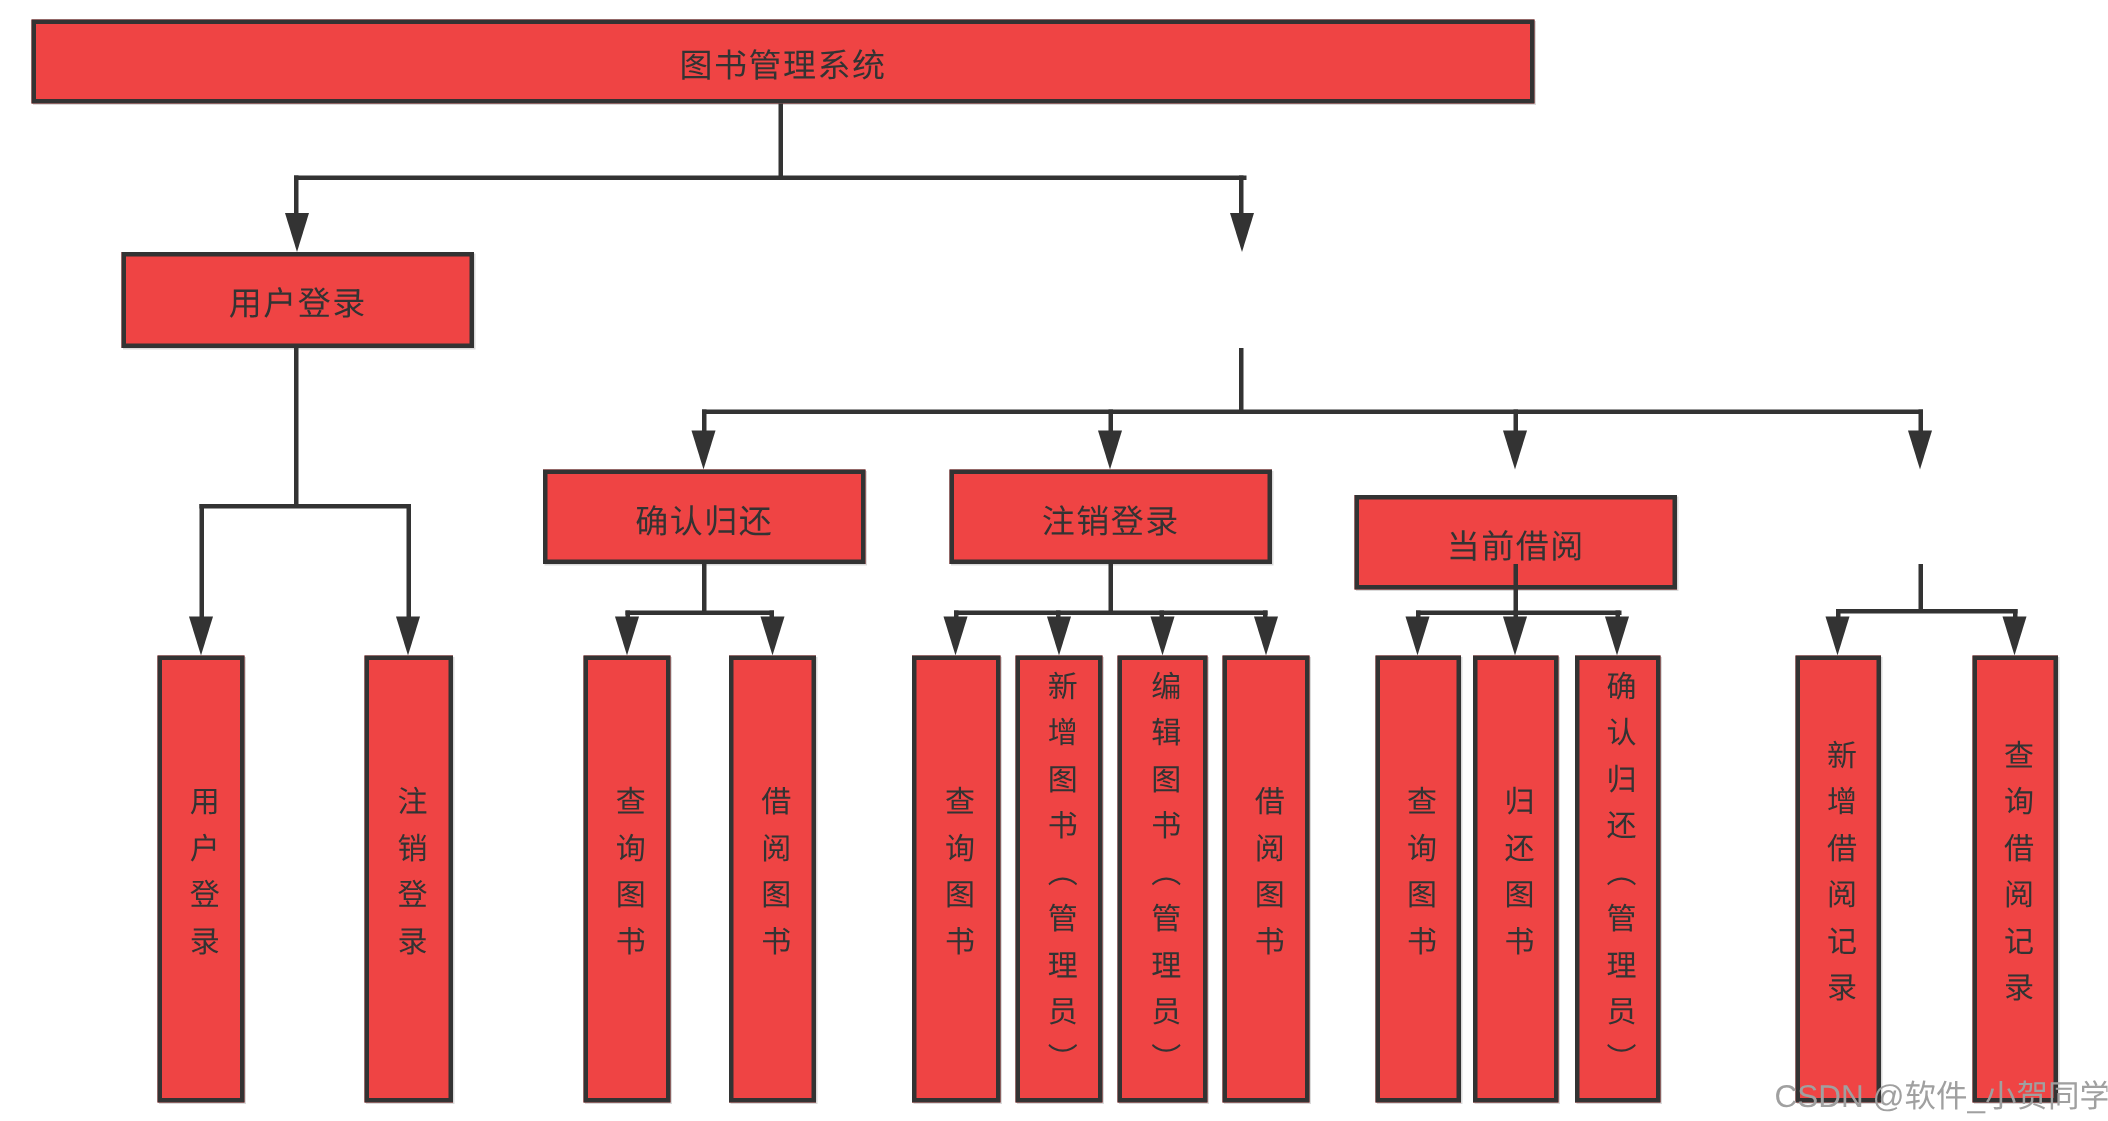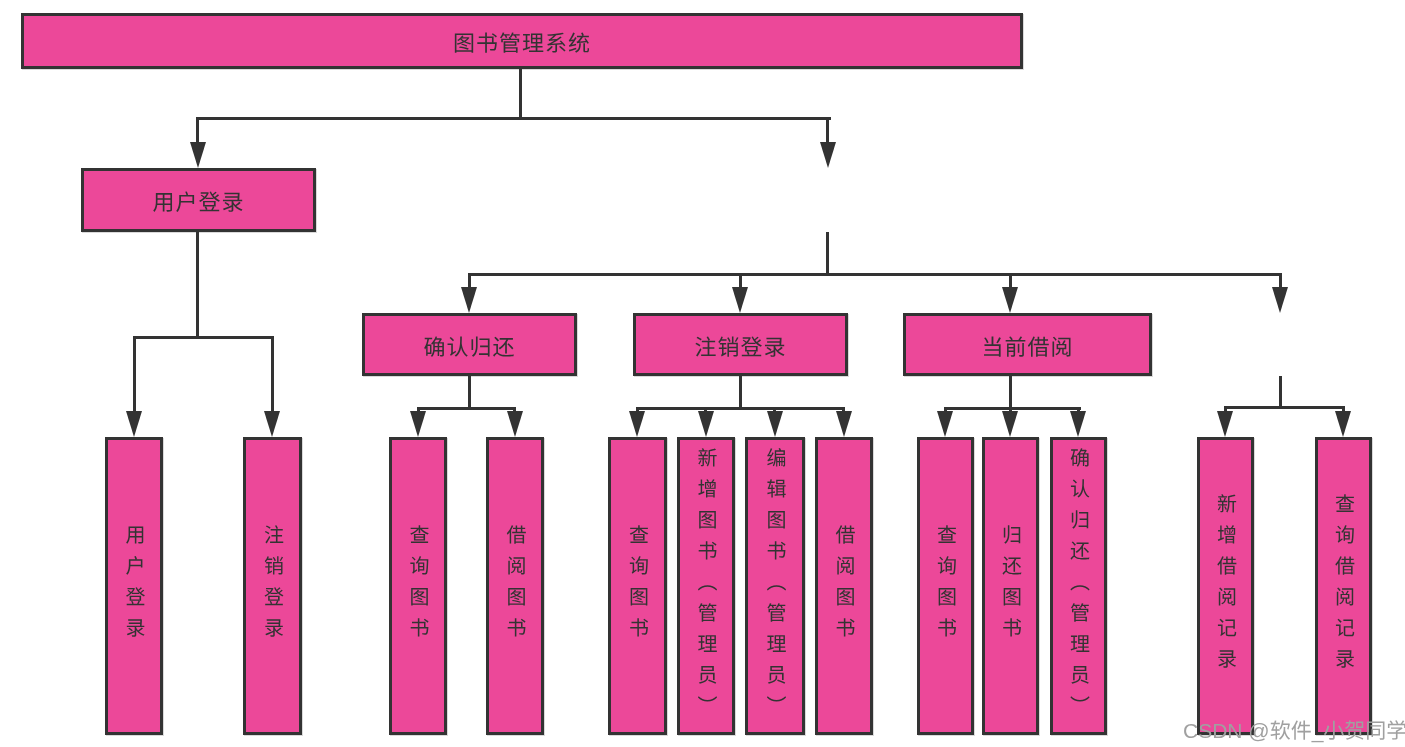--- a/index.html
+++ b/index.html
@@ -14,21 +14,21 @@
     background:var(--background);
     font-family:"Liberation Sans", sans-serif;
     position:relative;
     overflow:hidden;
   }
   .canvas{position:absolute;left:0;top:0;width:1405px;height:747px;}
   .node{
     position:absolute;
     box-sizing:border-box;
     border:3px solid var(--line);
-    background:#ec4899;
+    background:#ef4444;
     display:flex;
     align-items:center;
     justify-content:center;
     color:var(--text);
     box-shadow:1px 1px 0 rgba(150,150,150,0.35);
   }
   .hlabel{font-size:22px;letter-spacing:1px;white-space:nowrap;}
   .leaf .vtext{
     writing-mode:vertical-rl;
     text-orientation:mixed;
@@ -91,21 +91,21 @@
   <div class="arrow" style="left:1002px;top:287px;"></div>
   <div class="line" style="left:1279px;top:273px;width:3px;height:17px;"></div>
   <div class="arrow" style="left:1272px;top:287px;"></div>
 
   <div class="node" style="left:362px;top:313px;width:215px;height:63px;">
     <span class="hlabel">确认归还</span>
   </div>
   <div class="node" style="left:633px;top:313px;width:215px;height:63px;">
     <span class="hlabel">注销登录</span>
   </div>
-  <div class="node" style="left:903px;top:313px;width:249px;height:63px;">
+  <div class="node" style="left:903px;top:330px;width:215px;height:63px;">
     <span class="hlabel">当前借阅</span>
   </div>
 
   <div class="line" style="left:468px;top:376px;width:3px;height:33px;"></div>
   <div class="line" style="left:417px;top:407px;width:99px;height:3px;"></div>
   <div class="line" style="left:417px;top:407px;width:3px;height:8px;"></div>
   <div class="arrow" style="left:410px;top:411px;"></div>
   <div class="line" style="left:513px;top:407px;width:3px;height:8px;"></div>
   <div class="arrow" style="left:507px;top:411px;"></div>
 

